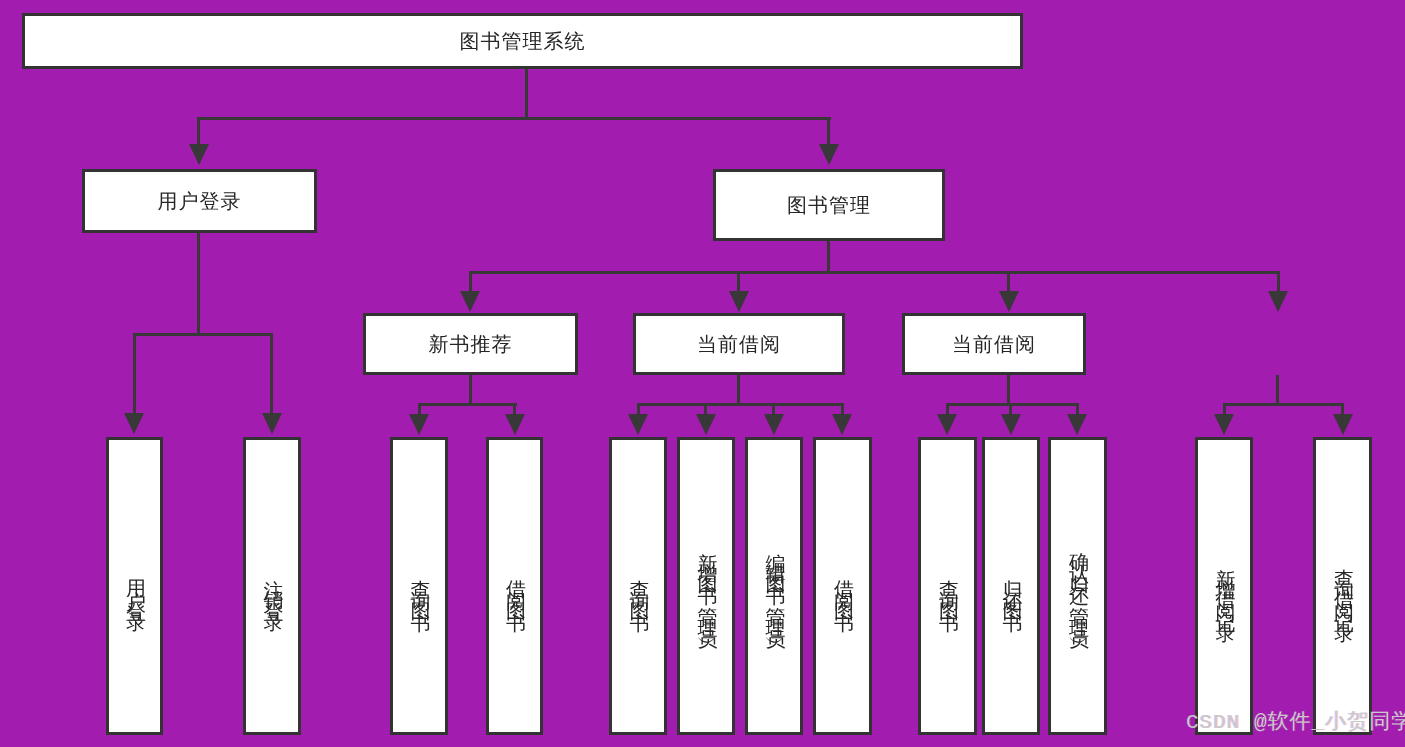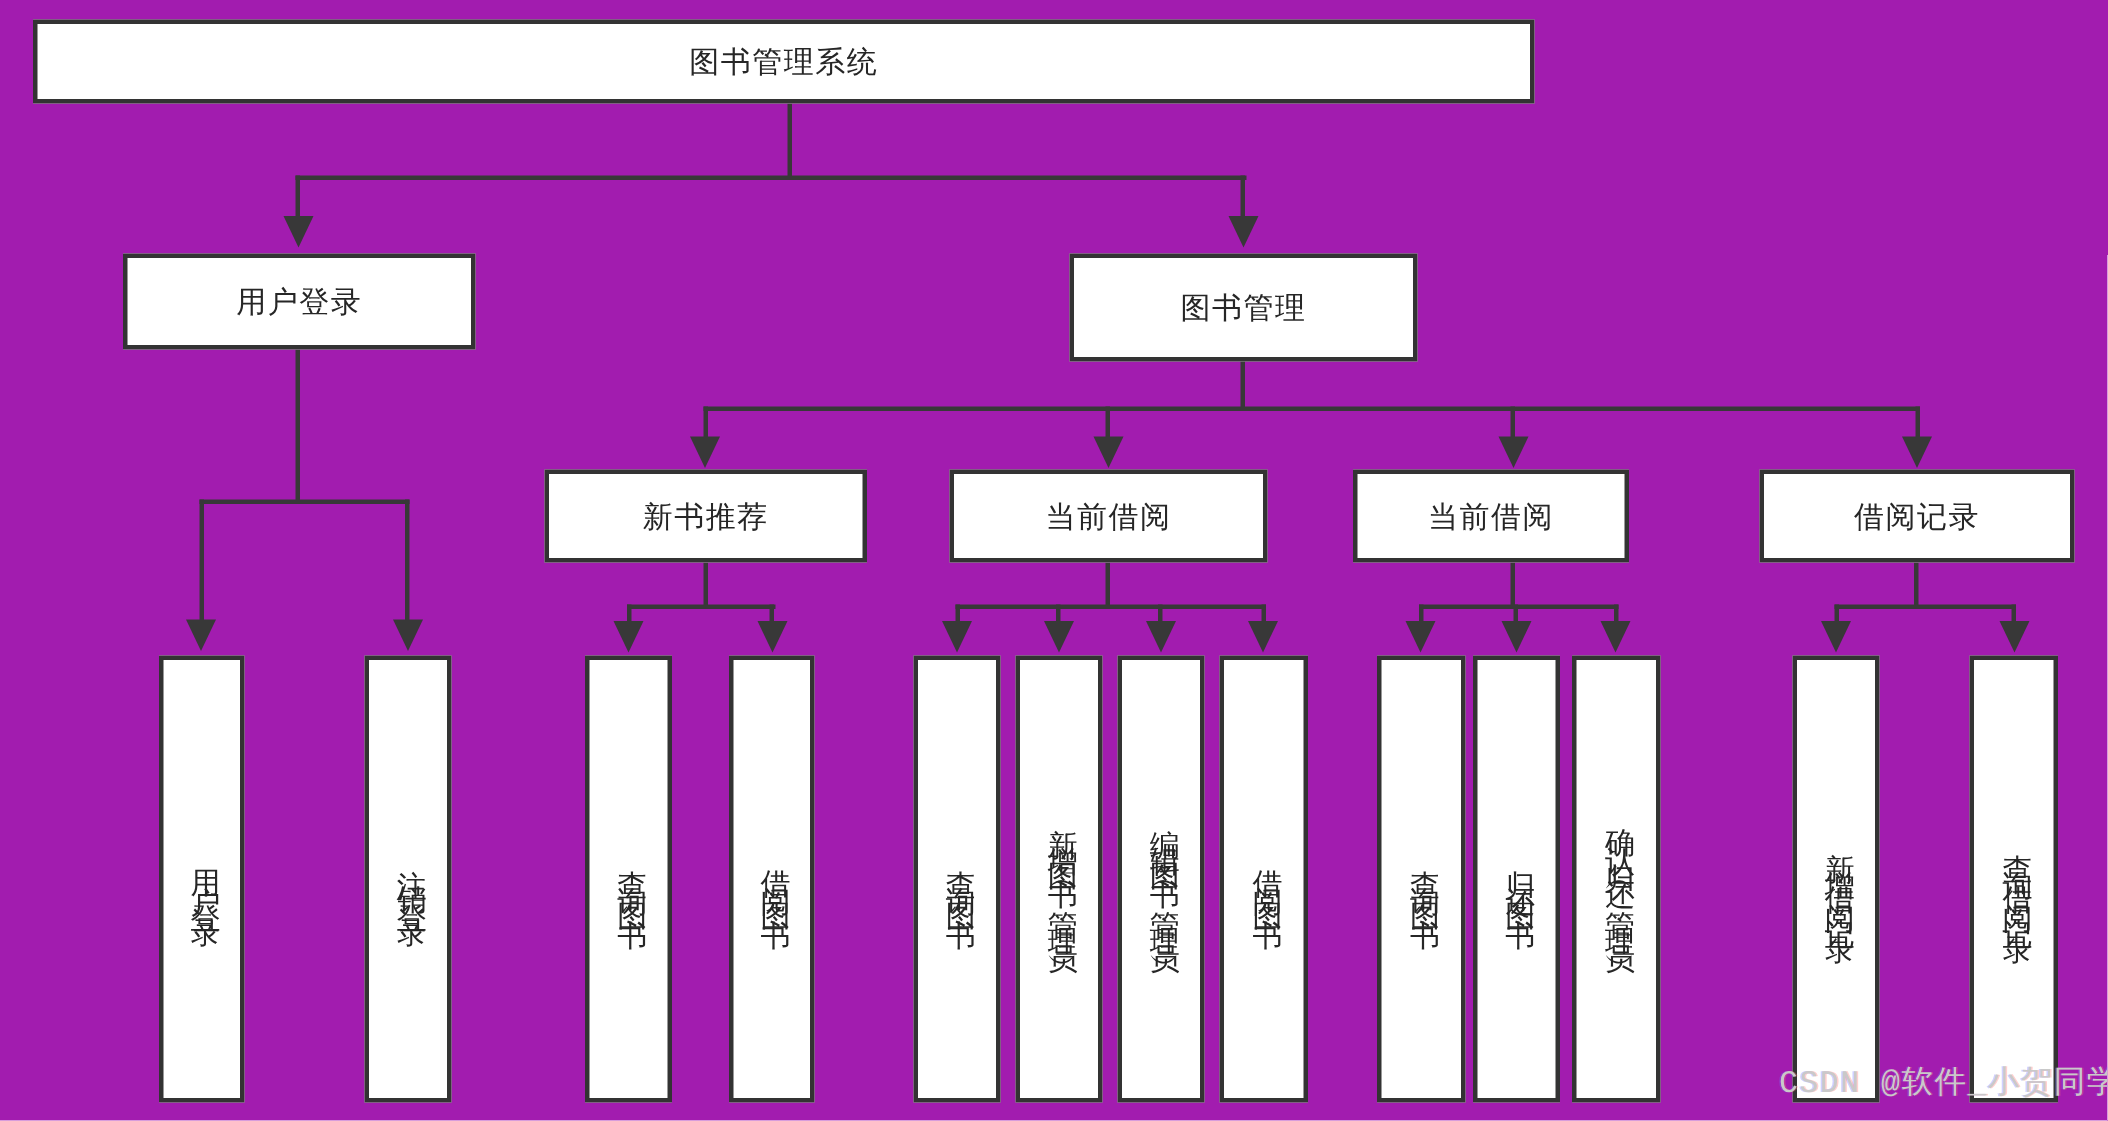--- a/index.html
+++ b/index.html
@@ -105,23 +105,20 @@
 
   <div class="box" style="left:363px;top:313px;width:215px;height:62px">
     <span class="hlabel">新书推荐</span>
   </div>
   <div class="box" style="left:633px;top:313px;width:212px;height:62px">
     <span class="hlabel">当前借阅</span>
   </div>
   <div class="box" style="left:902px;top:313px;width:184px;height:62px">
     <span class="hlabel">当前借阅</span>
   </div>
-  <div class="box" style="left:1173px;top:313px;width:210px;height:62px">
-    <span class="hlabel">借阅记录</span>
-  </div>
 
   <div class="box" style="left:106px;top:437px;width:57px;height:298px">
     <span class="vlabel">用户登录</span>
   </div>
   <div class="box" style="left:243px;top:437px;width:58px;height:298px">
     <span class="vlabel">注销登录</span>
   </div>
 
   <div class="box" style="left:390px;top:437px;width:58px;height:298px">
     <span class="vlabel">查询图书</span>

